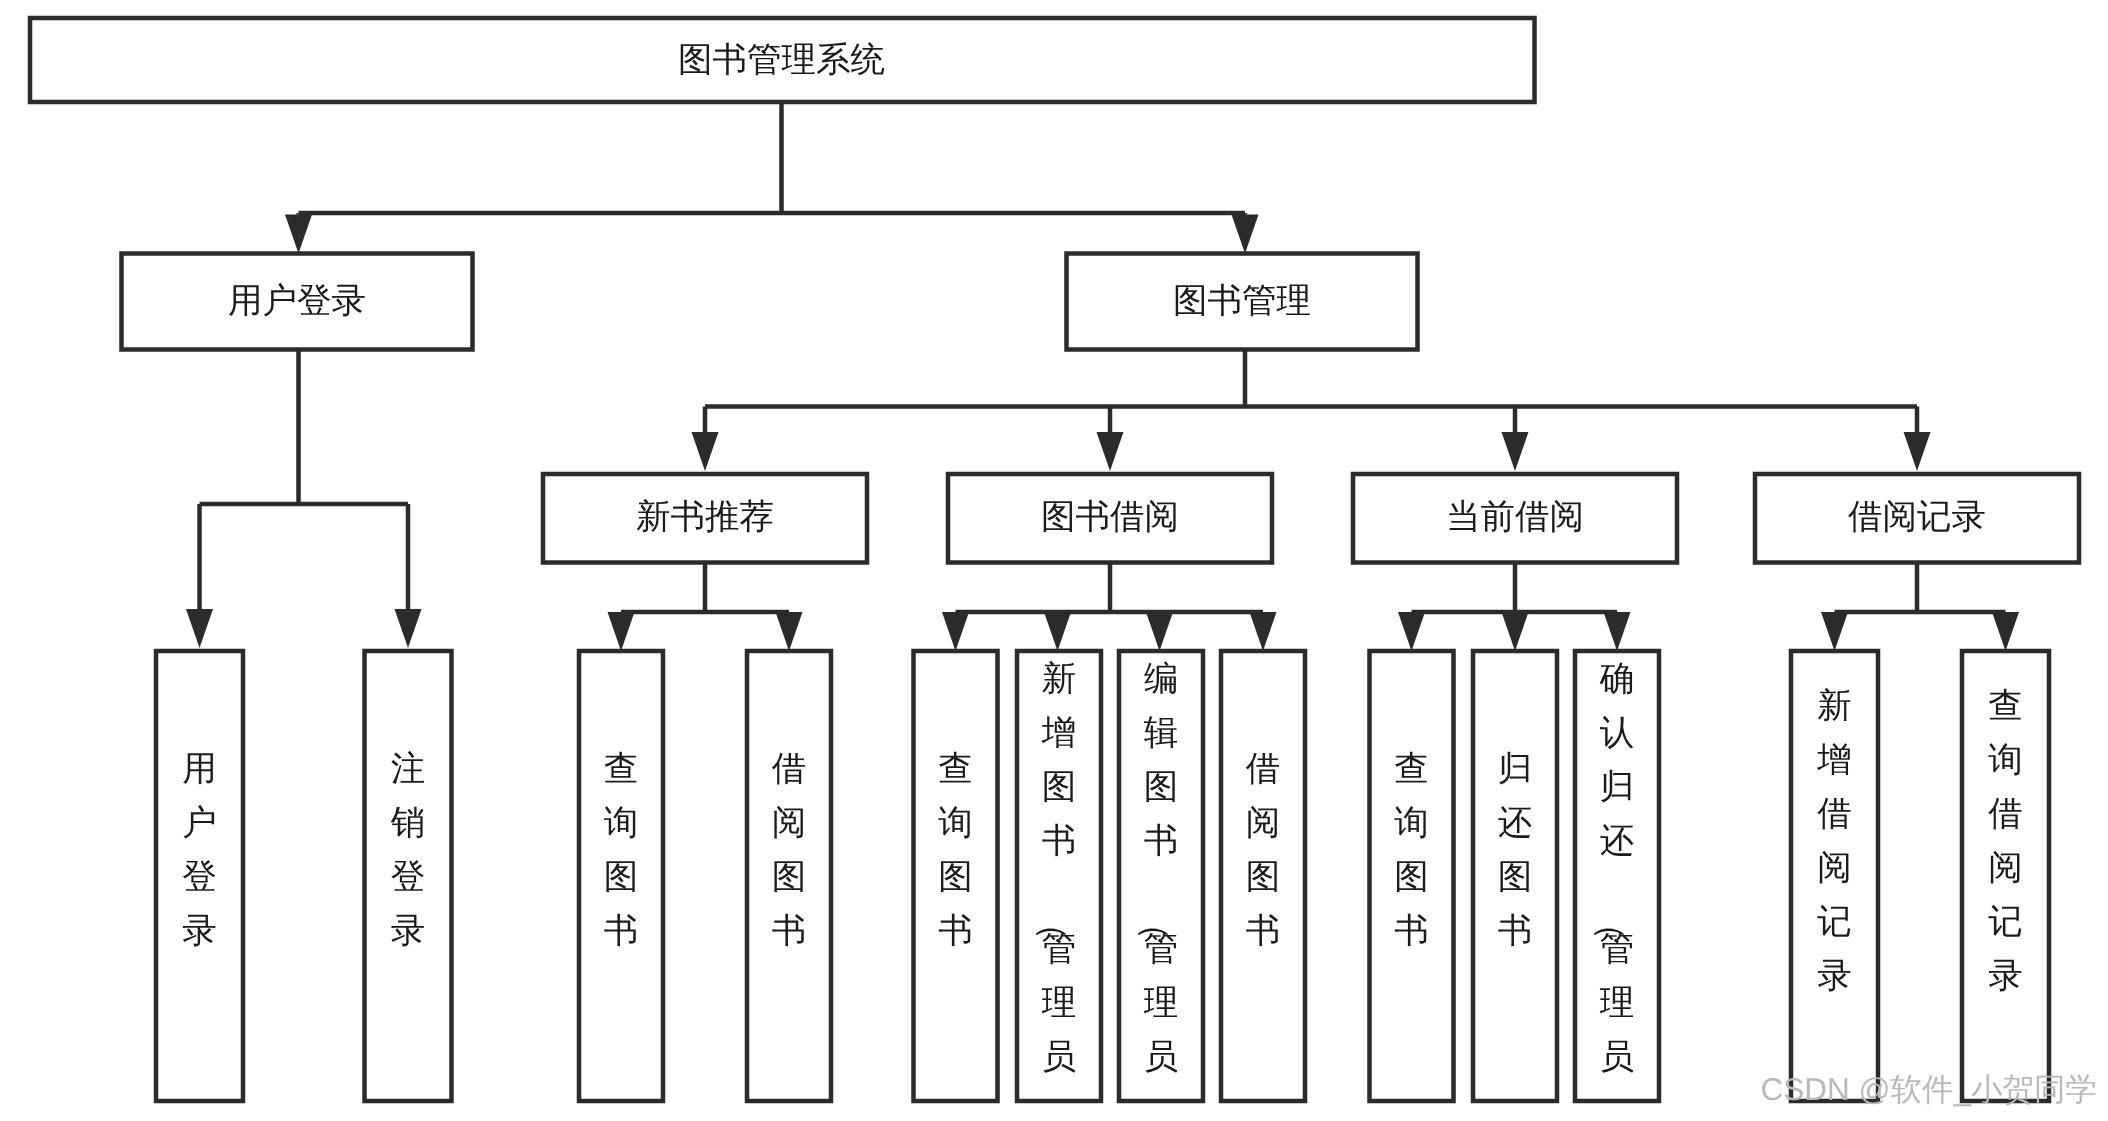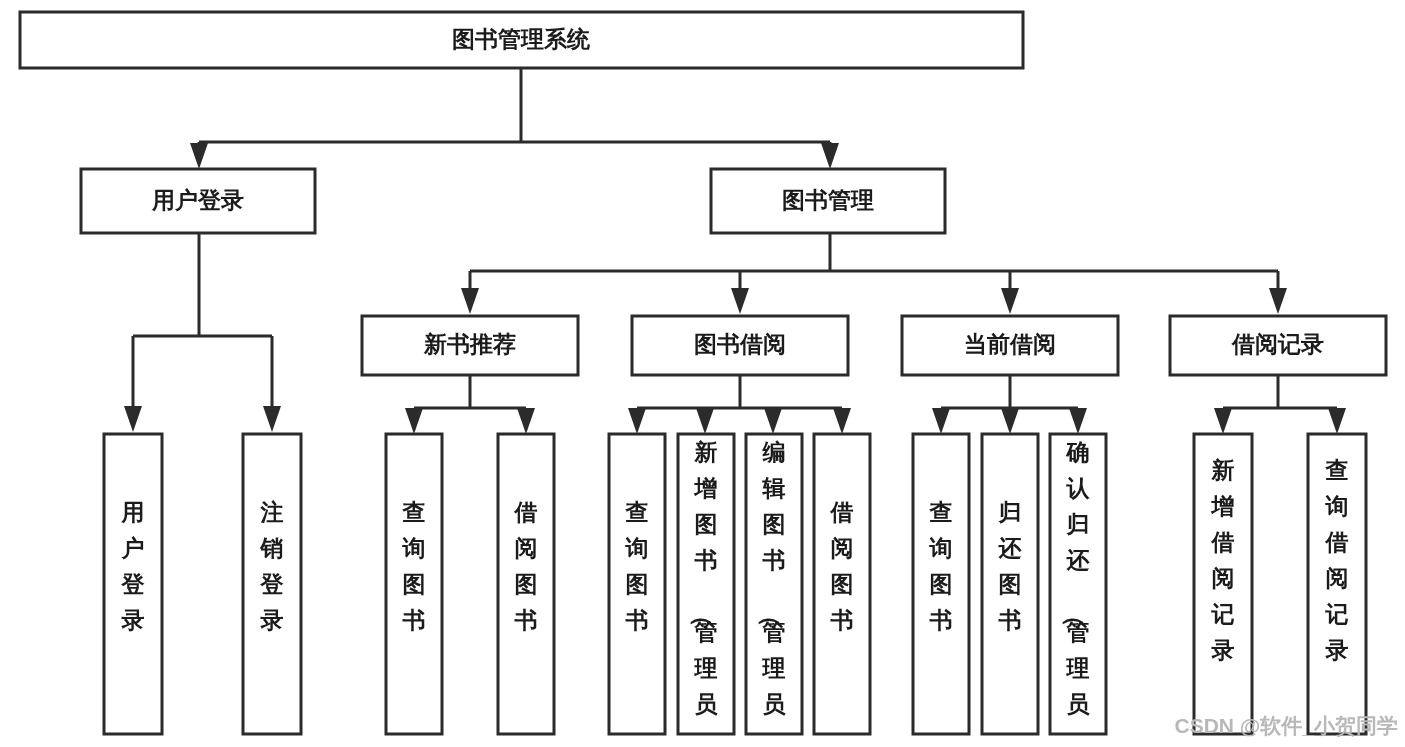--- a/index.html
+++ b/index.html
@@ -14,21 +14,20 @@
     position: relative;
     overflow: hidden;
     font-family: "Liberation Sans", "DejaVu Sans", sans-serif;
   }
   #diagram-root {
     position: absolute;
     left: 0;
     top: 0;
     width: 1405px;
     height: 618px;
-    font-weight: bold;
   }
   svg.flow-canvas {
     display: block;
     width: 1405px;
     height: 747px;
   }
   .node-box {
     fill: #ffffff;
     stroke: #2b2b2b;
     stroke-width: 3;

